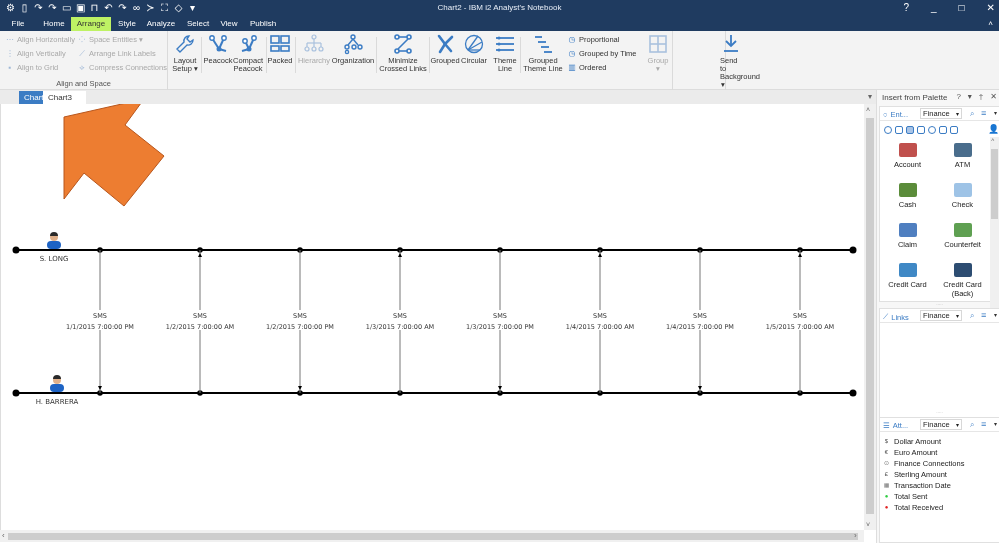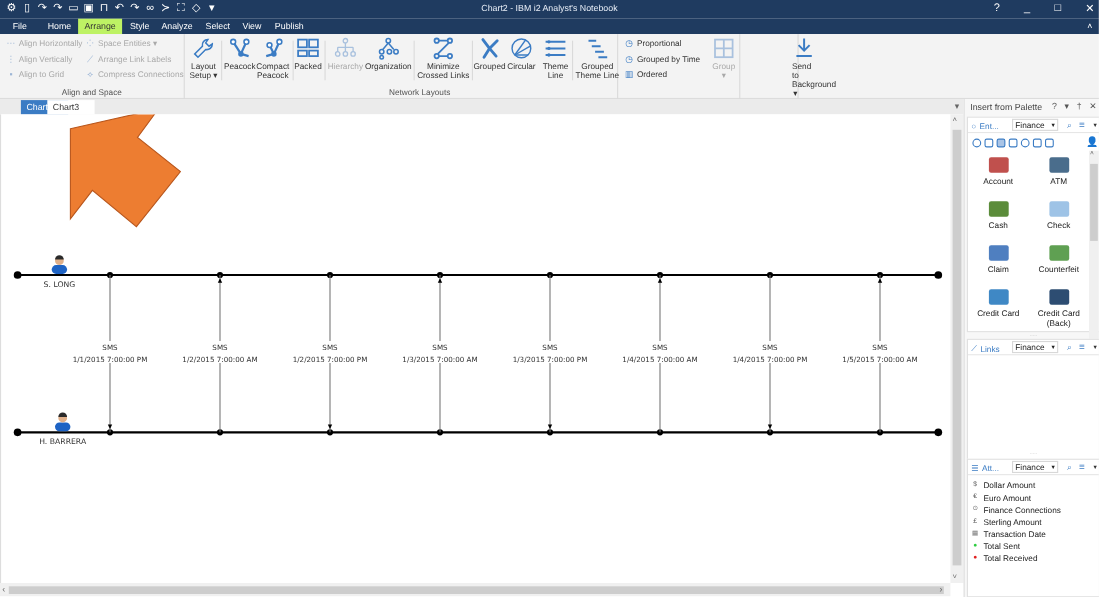--- a/index.html
+++ b/index.html
@@ -153,23 +153,20 @@
 
     <div class="big-btn" style="left:170px;width:30px;">
       <svg width="22" height="22" viewBox="0 0 22 22">
           <path d="M15 3a5 5 0 0 0-5 6L3 16l3 3 7-7a5 5 0 0 0 6-5l-3 2-3-3 2-3z" fill="none" stroke="#3b7cc4" stroke-width="1.4"></path>
         </svg>
       <div>Layout</div>
       <div>Setup ▾</div>
     </div>
     <div class="vsep" style="left:201px;"></div>
 
-    <div class="rgroup" style="left:202px;width:360px;border-right:1px solid #dadada;">
-      <div class="rgroup-label">Network Layouts</div>
-    </div>
     <div class="big-btn" style="left:203px;width:30px;">
       <svg width="22" height="22" viewBox="0 0 22 22">
           <g stroke="#3b7cc4" stroke-width="2" fill="none">
             <line x1="5" y1="5" x2="12" y2="16"></line>
             <line x1="17" y1="5" x2="12" y2="16"></line>
             <line x1="12" y1="16" x2="19" y2="18"></line>
           </g>
           <circle cx="5" cy="5" r="2.2" fill="#fff" stroke="#3b7cc4" stroke-width="1.4"></circle>
           <circle cx="17" cy="5" r="2.2" fill="#fff" stroke="#3b7cc4" stroke-width="1.4"></circle>
           <circle cx="12" cy="16" r="2.5" fill="#3b7cc4"></circle>

